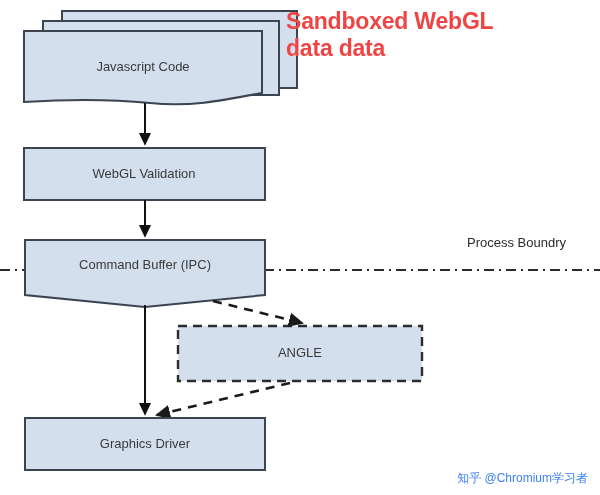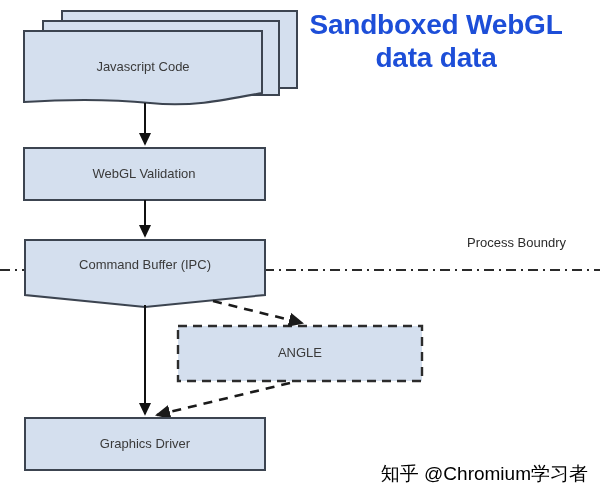--- a/index.html
+++ b/index.html
@@ -61,35 +61,35 @@
     fill: #2b2b2b;
     font-family: "Liberation Sans", sans-serif;
     font-size: 13px;
     text-anchor: end;
   }
   .title-text {
     position: absolute;
     right: 14px;
     top: 8px;
     width: 300px;
-    text-align: center;
+    text-align: left;
     font-family: "Liberation Sans", sans-serif;
-    font-size: 28px;
+    font-size: 23px;
     font-weight: bold;
     line-height: 1.18;
-    color: #1d4ed8;
+    color: #ef4444;
     letter-spacing: -0.2px;
   }
   .watermark {
     position: absolute;
     right: 12px;
     bottom: 8px;
     font-family: "Liberation Sans", sans-serif;
-    font-size: 19px;
-    color: #000000;
+    font-size: 12px;
+    color: #3b82f6;
     white-space: nowrap;
   }
 </style>
 </head>
 <body>
 
 <div id="canvas">
 
   <svg class="diagram" viewBox="0 0 600 495">
     <defs>

